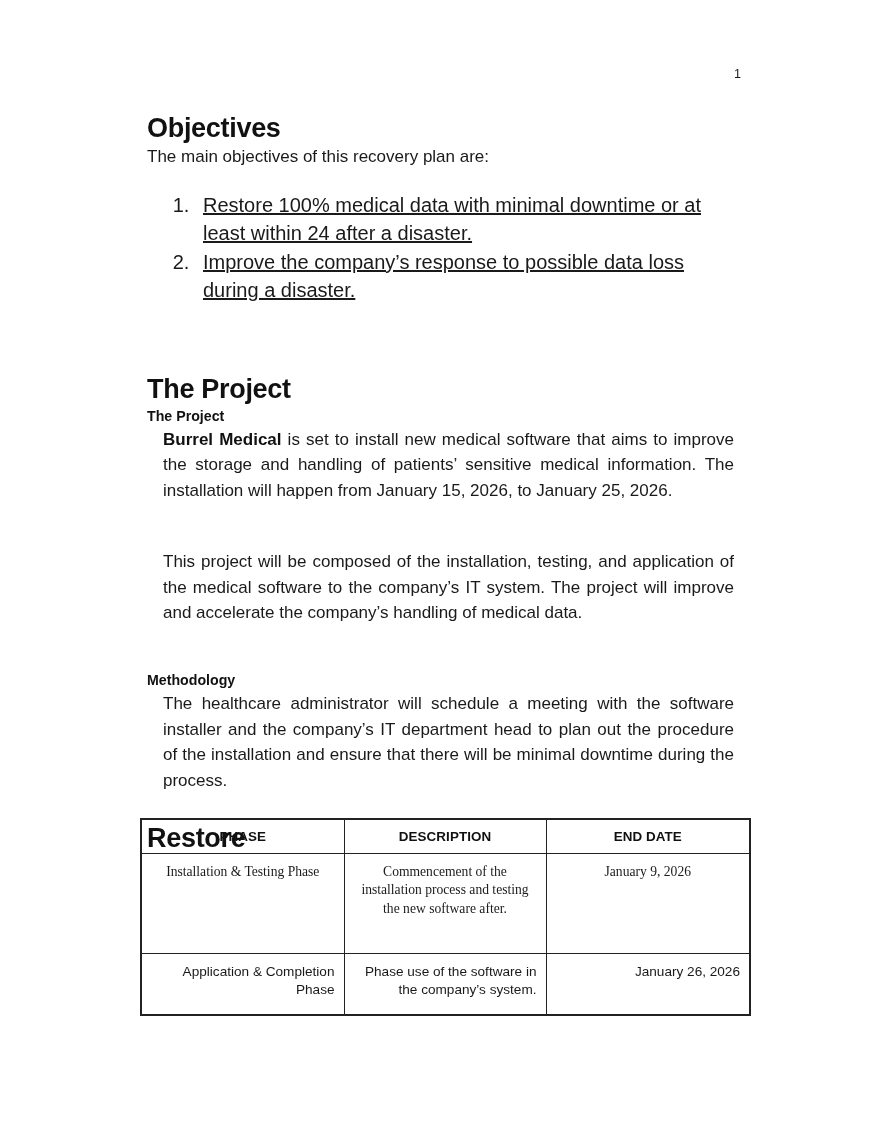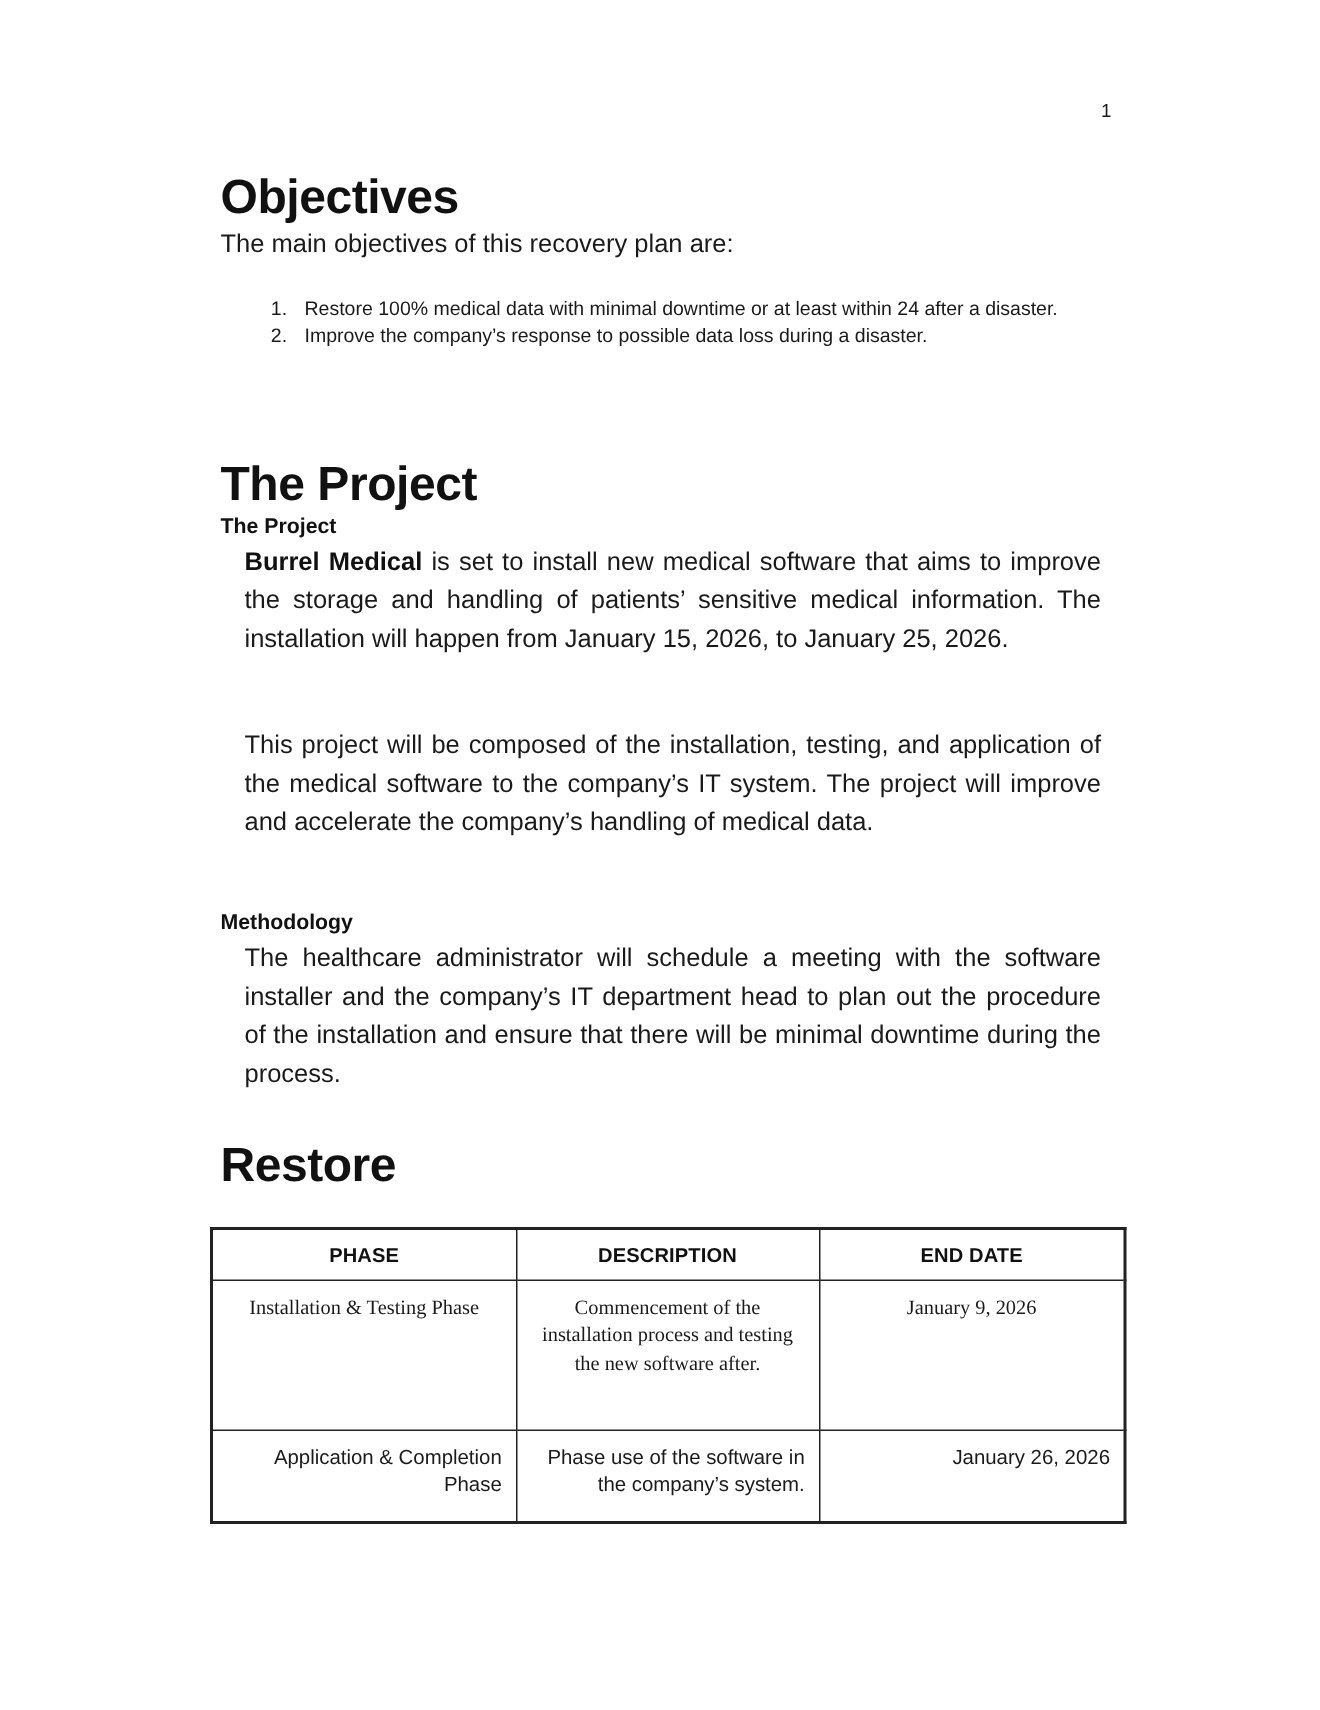--- a/index.html
+++ b/index.html
@@ -34,21 +34,21 @@
   .content {
     position: absolute;
     left: 147px;
     top: 113px;
     width: 587px;
   }
 
   
   h1.section-heading {
     font-family: "Liberation Sans", sans-serif;
-    font-size: 32px;
+    font-size: 27px;
     font-weight: bold;
     letter-spacing: -0.3px;
     margin: 0;
     padding: 0;
     line-height: 1.16;
     color: #111111;
   }
 
   .h-objectives { margin: 0 0 17px 0; }
   .h-project    { margin: 0 0 30px 0; }
@@ -72,22 +72,23 @@
     line-height: 1.50;
     margin: 0;
     color: #111111;
   }
   .bold-inline { font-weight: bold; color:#111111; }
 
   
   ol.objectives-list {
     margin: 21px 0 0 0;
     padding-left: 48px;
-    font-size: 13px;
+    font-size: 20px;
     line-height: 1.42;
+    text-decoration: underline;
   }
   ol.objectives-list li {
     padding-left: 8px;
     margin: 0;
   }
 
   
   .gap-after-list   { height: 70px; }
   .gap-after-proj   { height: 46px; }
   .gap-after-scope  { height: 44px; }

